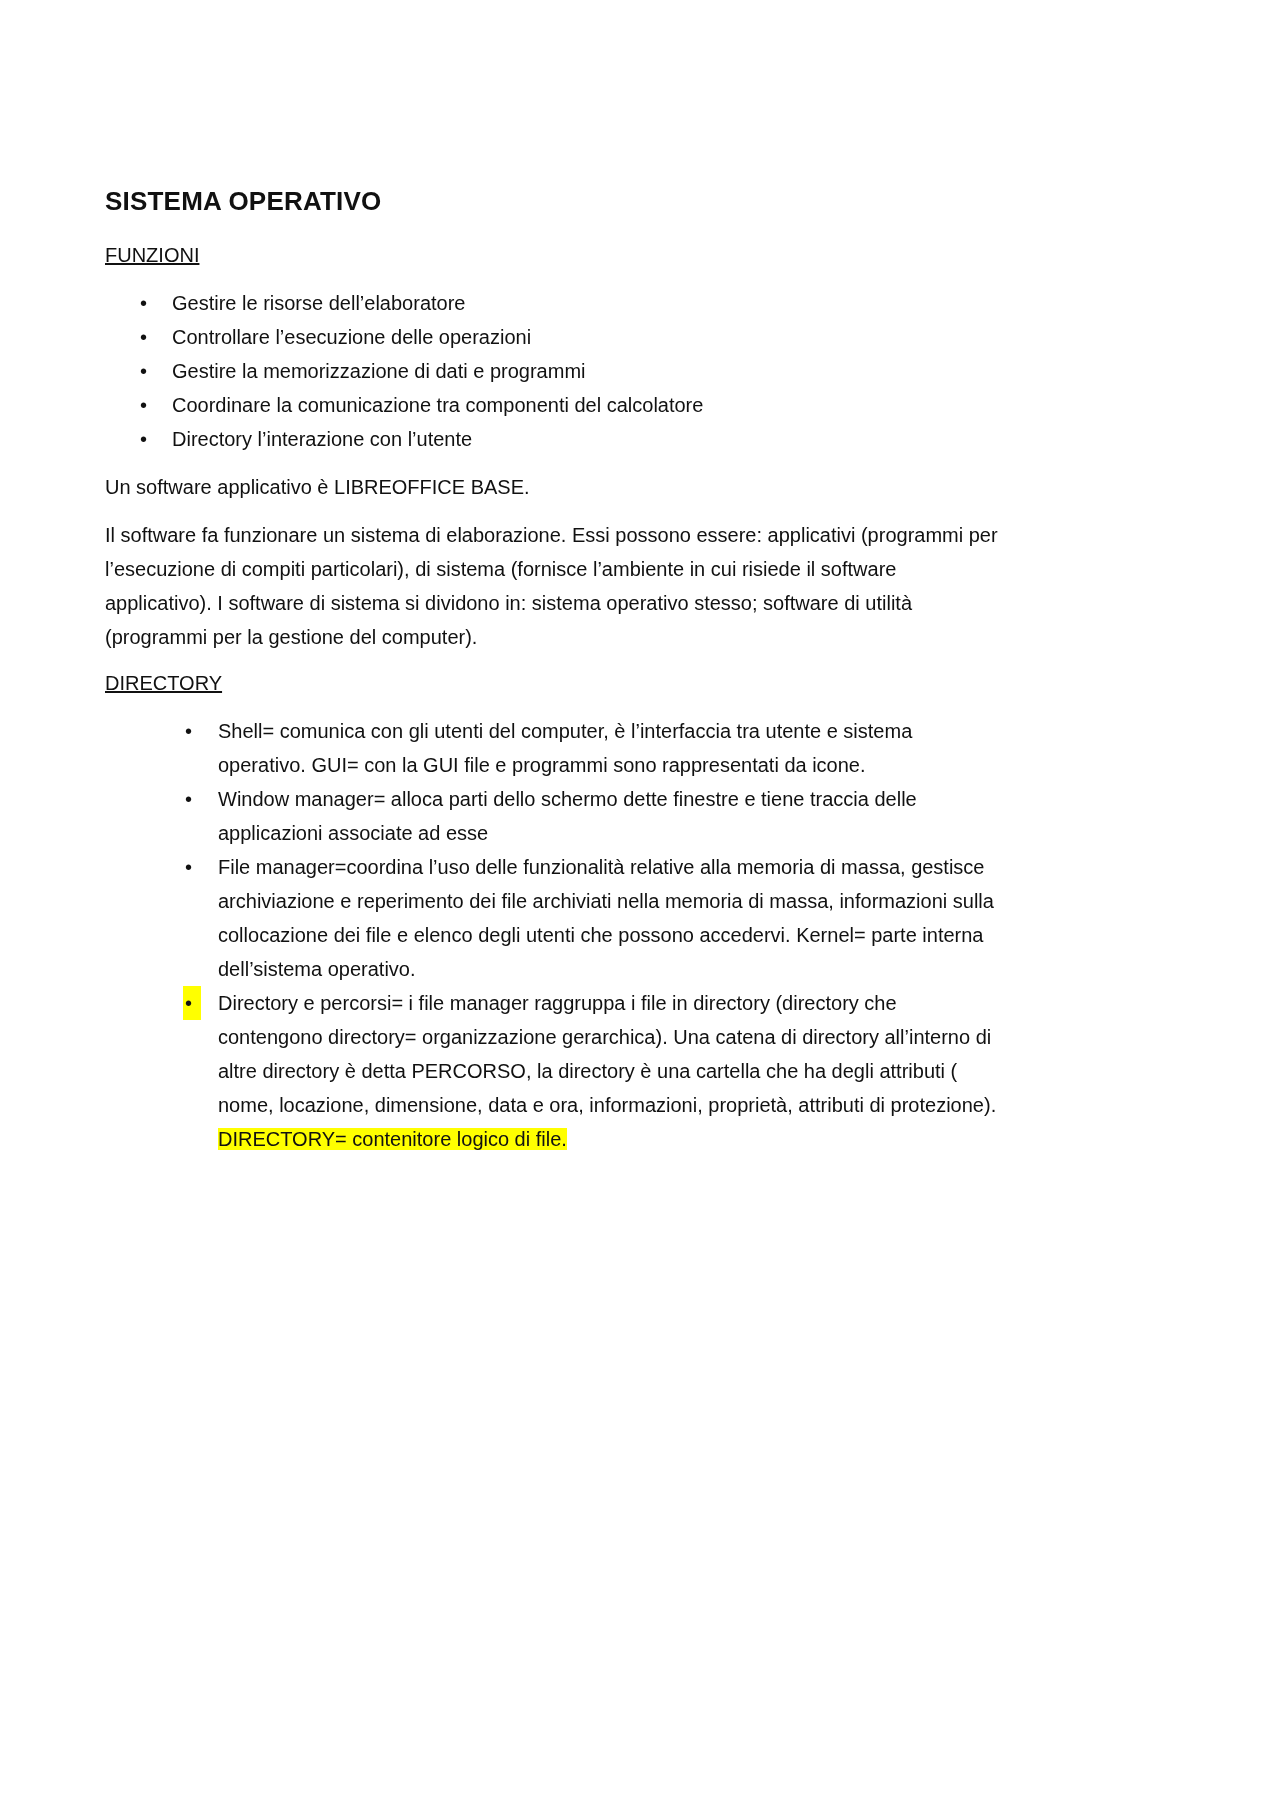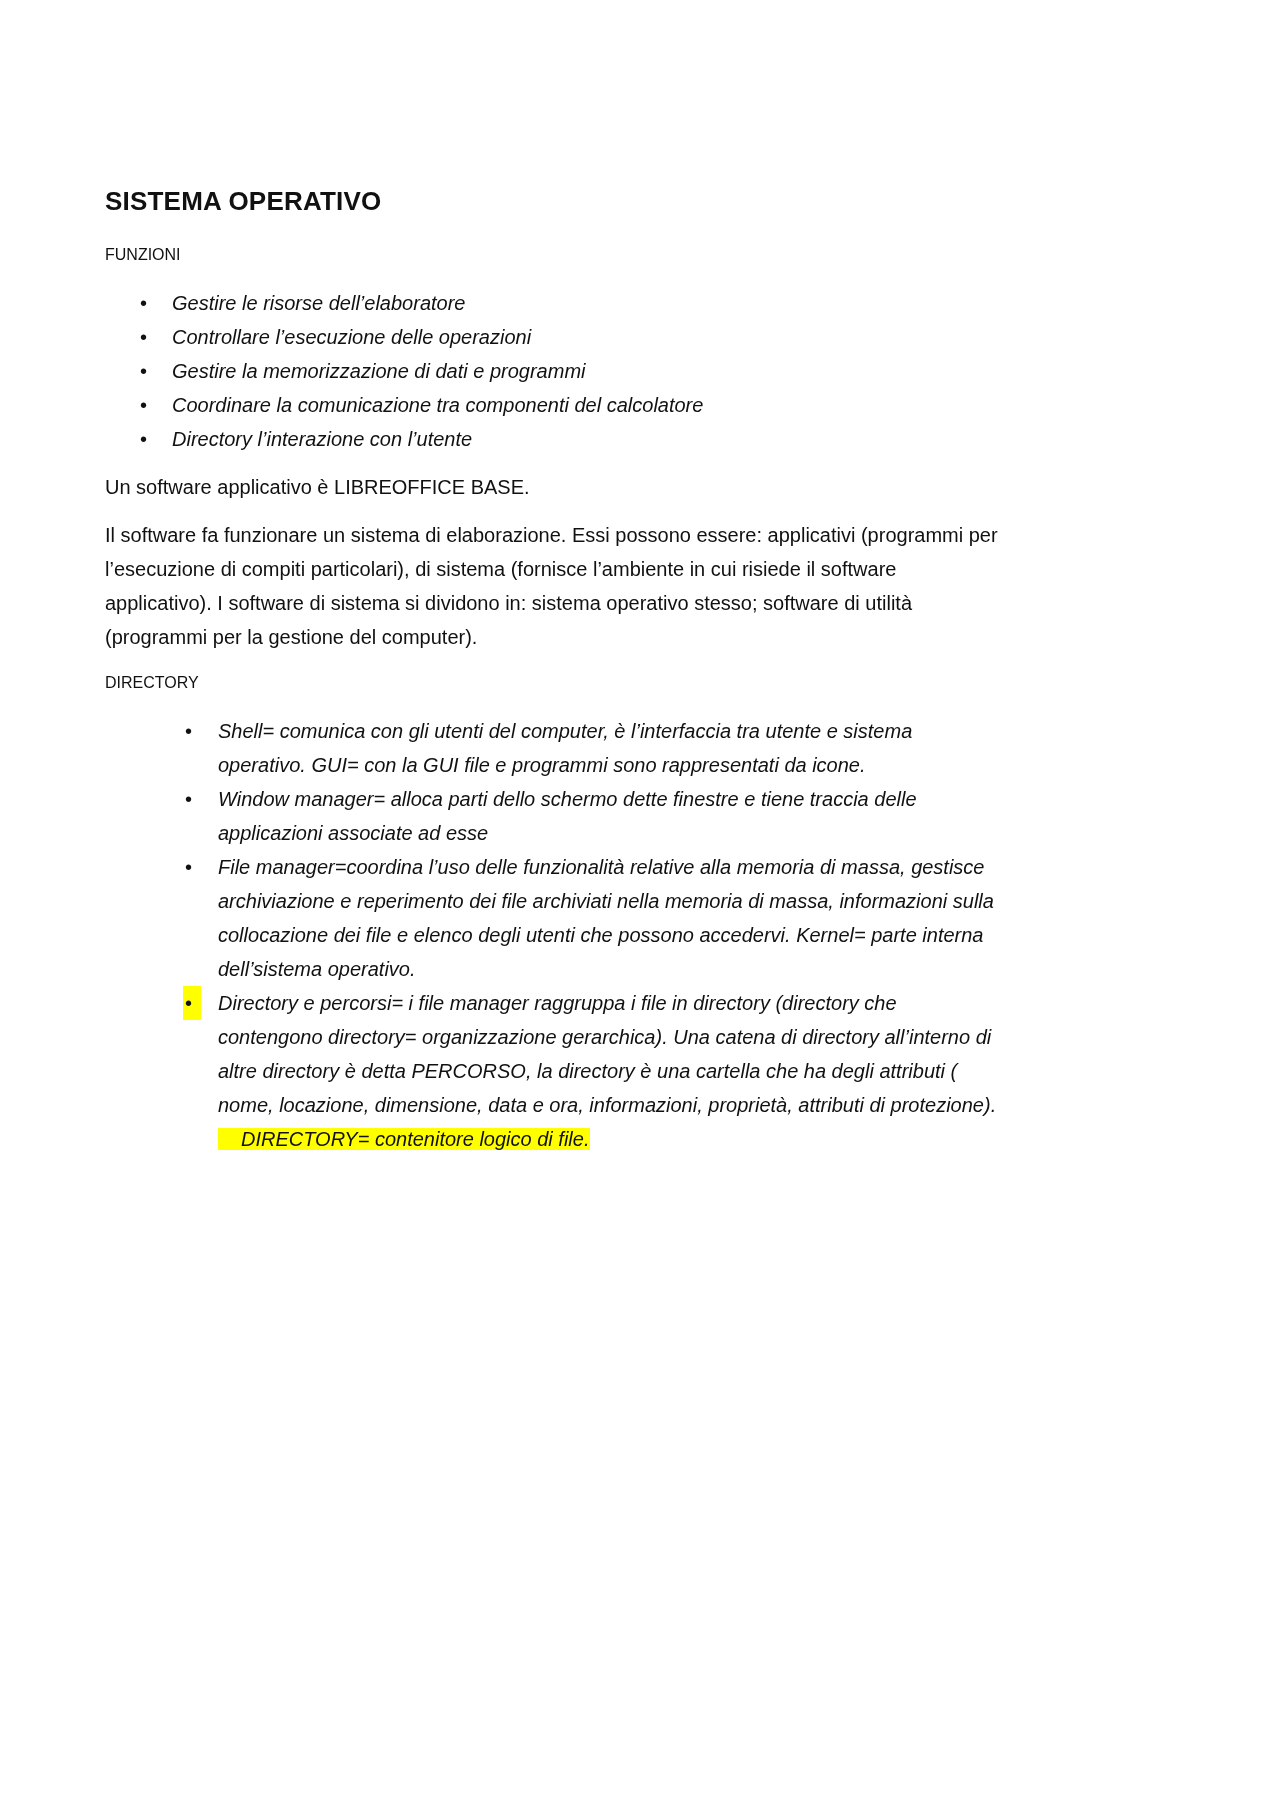--- a/index.html
+++ b/index.html
@@ -22,24 +22,25 @@
     width: 895px;
   }
   .doc-title {
     font-size: 26px;
     font-weight: 700;
     line-height: 30px;
     margin: 0 0 24px 0;
     letter-spacing: 0.2px;
   }
   .heading {
-    font-size: 16px;
+    font-size: 20px;
     font-weight: 400;
     line-height: 30px;
     margin: 0 0 16px 0;
+    text-decoration: underline;
   }
   .para {
     font-size: 20px;
     font-weight: 400;
     line-height: 34px;
     margin: 0 0 14px 0;
   }
   .blist {
     margin: 0 0 14px 0;
   }
@@ -69,25 +70,23 @@
     line-height: 34px;
   }
   .bullet-cell.hl .bullet-glyph {
     background: #ffff00;
     display: inline-block;
     padding: 0 9px 0 2px;
     margin-left: -2px;
   }
   .li-text {
     flex: 1 1 auto;
-    font-style: italic;
   }
   .hl-text {
     background: #ffff00;
-    padding-left: 23px;
   }
 </style>
 </head>
 <body>
 
 <div class="page">
   <div class="doc">
 
     <h1 class="doc-title">SISTEMA OPERATIVO</h1>
 

